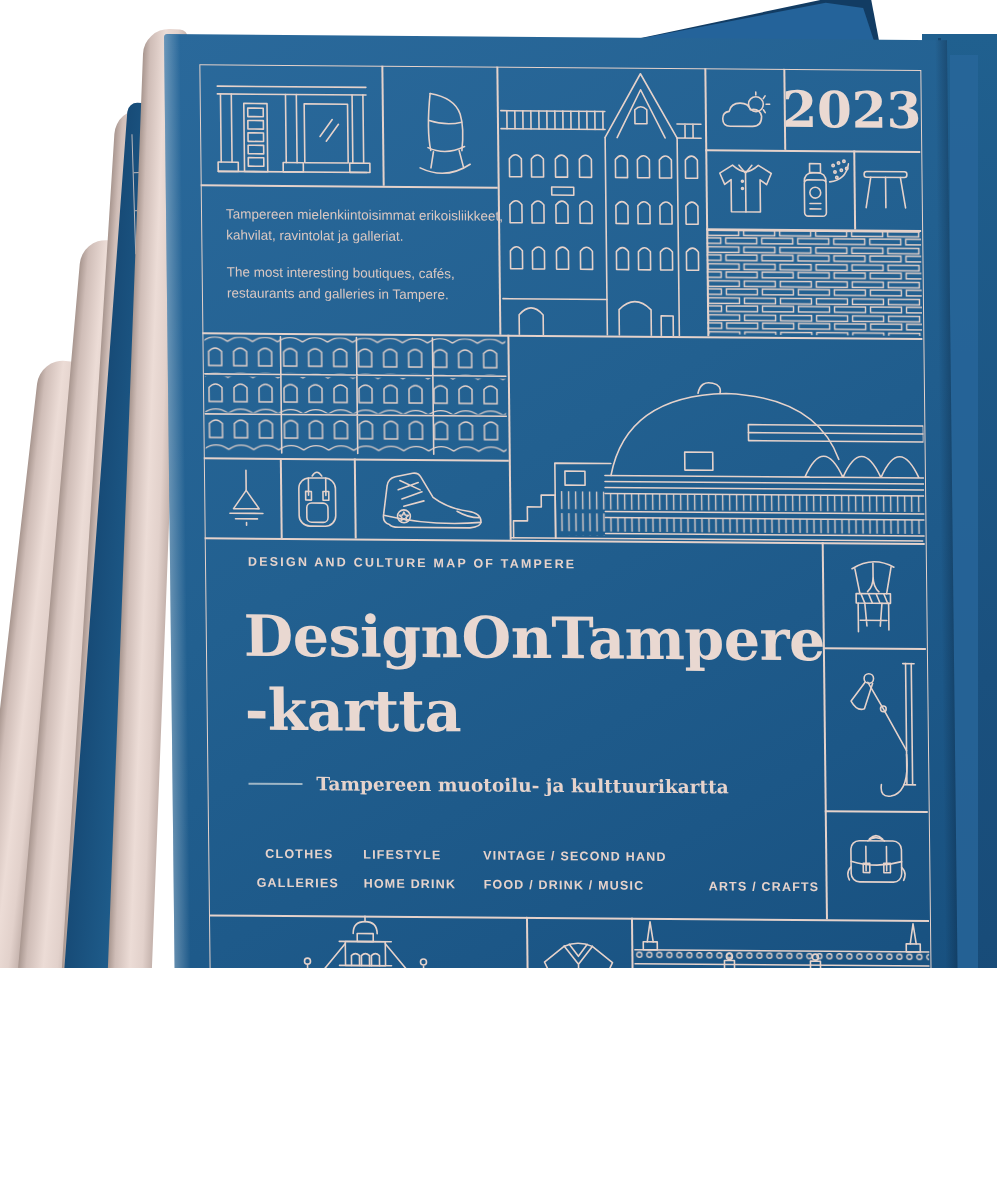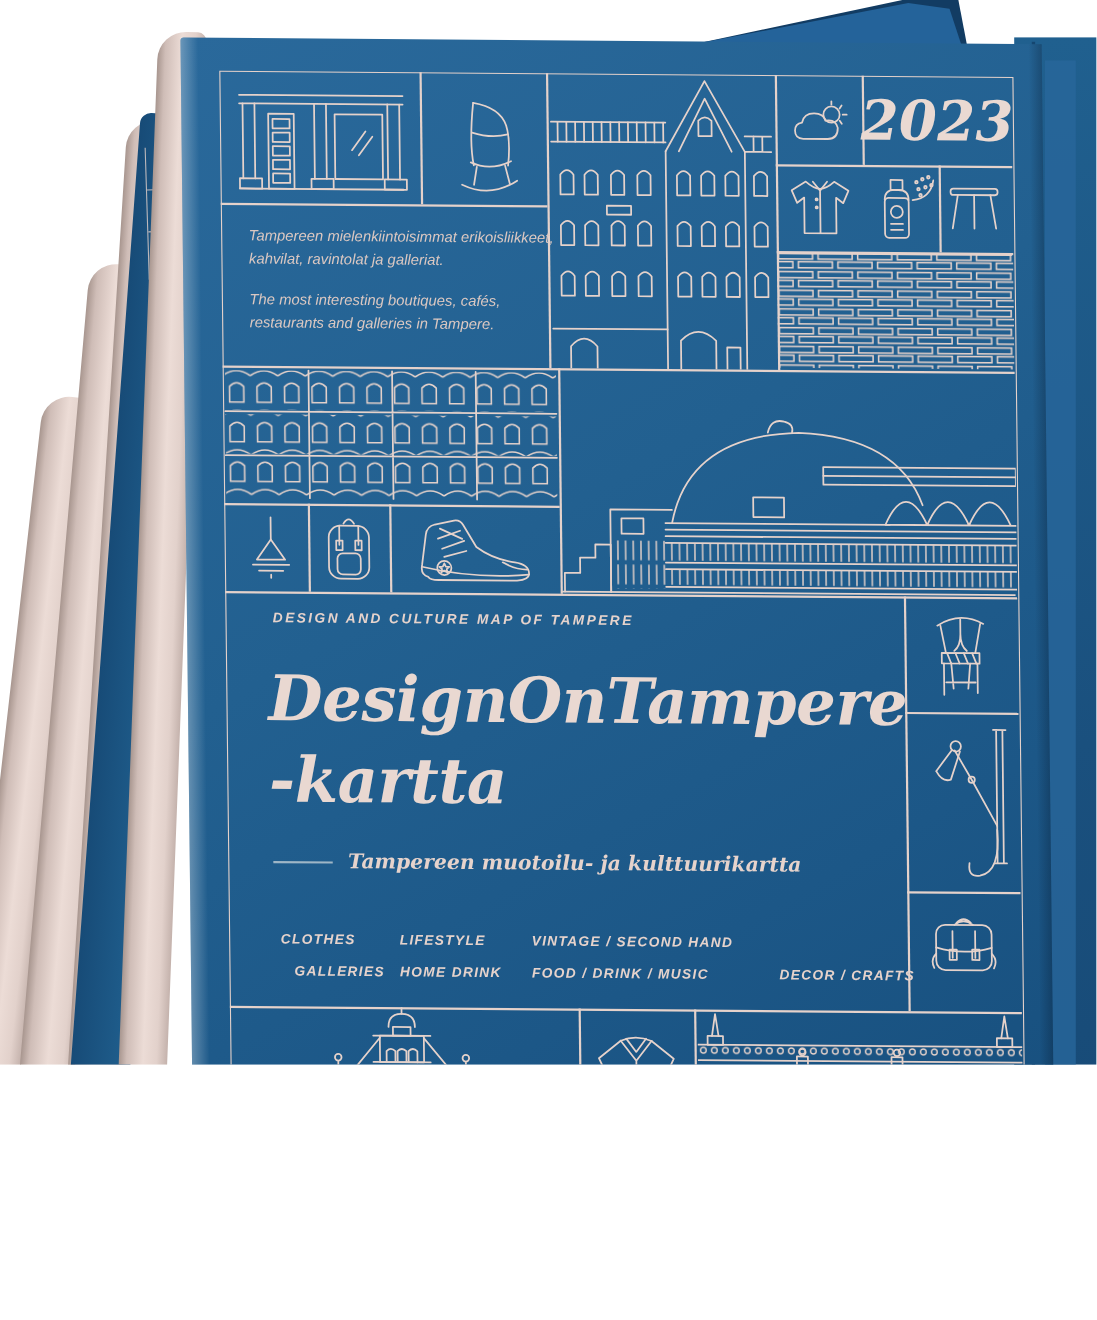--- a/index.html
+++ b/index.html
@@ -1,18 +1,17 @@
 <!DOCTYPE html>
 <html><head>
 <meta charset="utf-8">
 <style>
   html,body{margin:0;padding:0;background:#ffffff;}
   .scene{position:relative;width:997px;height:968px;background:#ffffff;overflow:hidden;
          font-family:"Liberation Sans", sans-serif;
-         font-style:italic;
          --line:#e5d2cb; --cream1:#ecdcd6; --cream2:#c4b2ac;}
   .abs{position:absolute;}
 
   
   .rs1{left:922px;top:34px;width:75px;height:1166px;background:linear-gradient(180deg,#20608f,#1a507e 55%,#164874);}
   .rs2{left:950px;top:55px;width:28px;height:1145px;background:#28679b;opacity:.8;}
   .rseam{left:938px;top:38px;width:3px;height:1160px;background:#10395f;opacity:.65;}
   .fold-dark{left:622px;top:0;width:268px;height:42px;background:#123c63;
              clip-path:polygon(0% 100%,74% 0%,93% 0%,96% 100%);}
   .fold-light{left:622px;top:2px;width:268px;height:42px;background:#24639a;
@@ -305,27 +304,27 @@
     <div class="abs eyebrow">DESIGN AND CULTURE MAP OF TAMPERE</div>
     <div class="abs title">
       <span>DesignOnTampere</span>
       <span>-kartta</span>
     </div>
     <div class="abs subtitle">
       <span class="dash"></span>
       <span class="st">Tampereen muotoilu- ja kulttuurikartta</span>
     </div>
 
-    <span class="cat" style="left:82px;top:812px">CLOTHES</span>
+    <span class="cat" style="left:92px;top:812px">CLOTHES</span>
     <span class="cat" style="left:190px;top:812px">LIFESTYLE</span>
     <span class="cat" style="left:310px;top:812px">VINTAGE / SECOND HAND</span>
-    <span class="cat" style="left:94px;top:841px">GALLERIES</span>
+    <span class="cat" style="left:83px;top:841px">GALLERIES</span>
     <span class="cat" style="left:190px;top:841px">HOME DRINK</span>
     <span class="cat" style="left:310px;top:841px">FOOD / DRINK / MUSIC</span>
-    <span class="cat" style="left:535px;top:841px">DECOR / CRAFTS</span>
+    <span class="cat" style="left:535px;top:841px">ARTS / CRAFTS</span>
 
     <svg class="art" style="left:672px;top:516px" width="62" height="80" viewBox="0 0 64 84">
       <path d="M10 14 Q32 0 54 12"></path>
       <path d="M13 14 L18 40 M51 12 L46 40"></path>
       <path d="M32 8 V22 Q32 33 26 38 M32 22 Q32 33 38 38"></path>
       <path d="M14 40 H50 M14 50 H50 M14 40 V50 M50 40 V50"></path>
       <path d="M19 40 L23 50 M27 40 L31 50 M35 40 L39 50 M43 40 L47 50"></path>
       <path d="M16 50 V80 M48 50 V78 M23 50 L25 74 M41 50 L39 74 M18 68 H46"></path>
     </svg>
     <svg class="art" style="left:668px;top:620px" width="80" height="142" viewBox="0 0 84 150">

